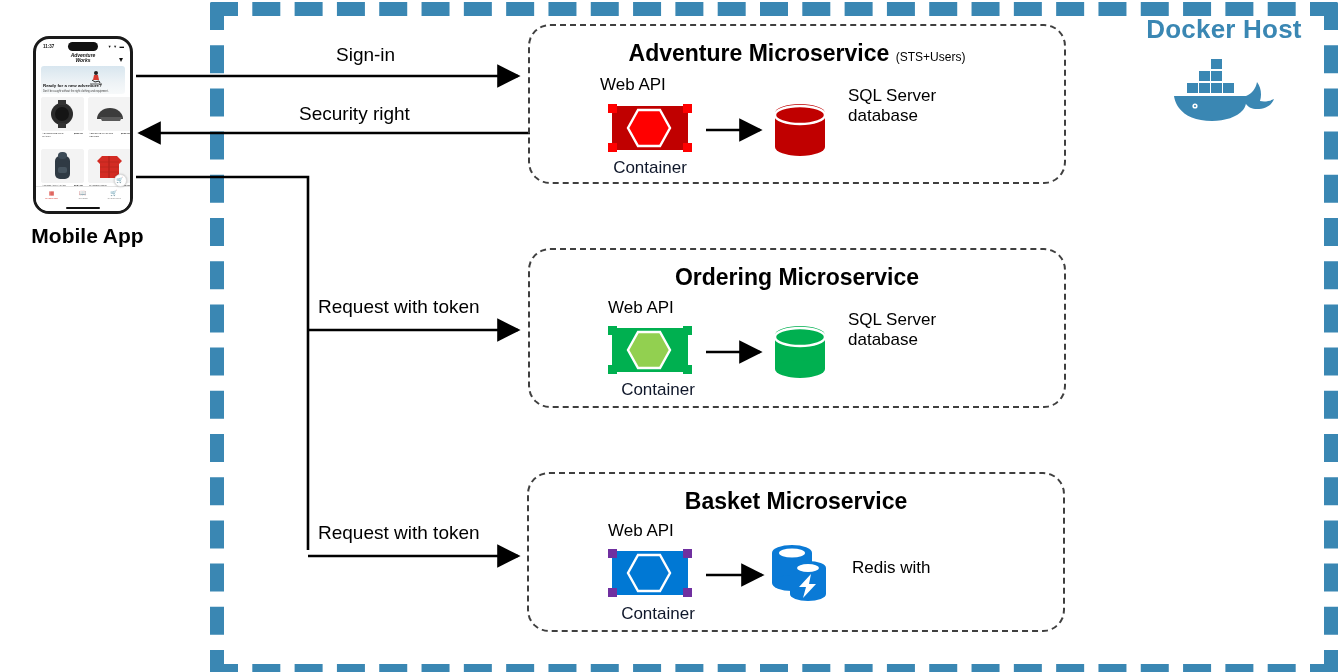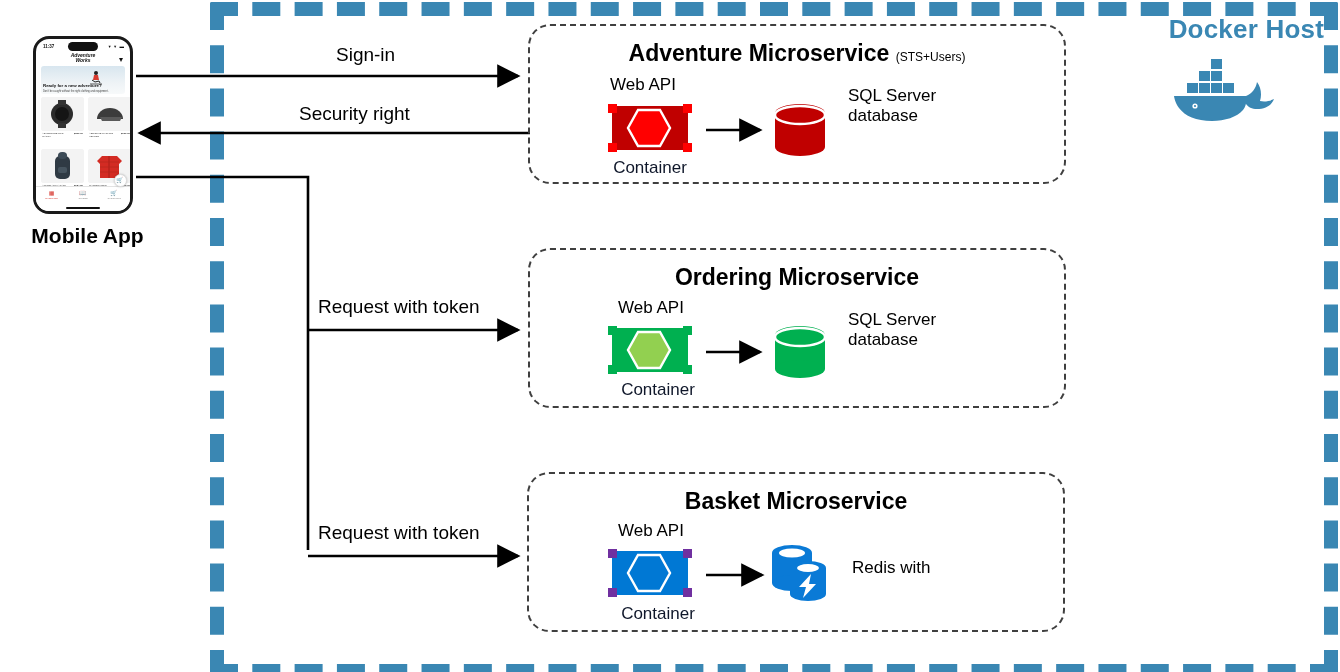--- a/index.html
+++ b/index.html
@@ -10,21 +10,21 @@
 
   
   .docker-host-border{
     position:absolute;left:210px;top:2px;width:1128px;height:676px;
     border:14px dashed #3a87b3;border-radius:2px;
     box-sizing:border-box;background:transparent;
   }
   .docker-title{
     position:absolute;left:1124px;top:14px;width:200px;
     font-size:26px;font-weight:bold;color:#3a87b3;letter-spacing:.2px;
-    text-align:right;
+    text-align:center;
   }
   .docker-whale{position:absolute;left:1160px;top:56px;width:130px;height:66px;}
 
   
   .phone{
     position:absolute;left:33px;top:36px;width:100px;height:178px;
     border:3px solid #1a1a1a;border-radius:16px;background:#fff;
     box-sizing:border-box;overflow:hidden;
   }
   .phone-notch{
@@ -91,21 +91,21 @@
     position:absolute;border:2.5px dashed #3f3f3f;border-radius:22px;
     box-sizing:border-box;background:transparent;
   }
   .ms-title{
     position:absolute;left:0;right:0;top:14px;text-align:center;
     font-size:23px;font-weight:bold;color:#000;white-space:nowrap;
   }
   .ms-title .sub{font-size:12px;font-weight:normal;}
 
   .weblabel{
-    position:absolute;font-size:17px;color:#000;text-align:center;white-space:nowrap;
+    position:absolute;font-size:17px;color:#000;text-align:left;white-space:nowrap;
   }
   .contlabel{
     position:absolute;font-size:17px;color:#0f172a;text-align:center;white-space:nowrap;
   }
   .dblabel{
     position:absolute;font-size:17px;color:#000;line-height:1.18;white-space:nowrap;
   }
 
   
   .cicon{position:absolute;width:84px;height:48px;}

